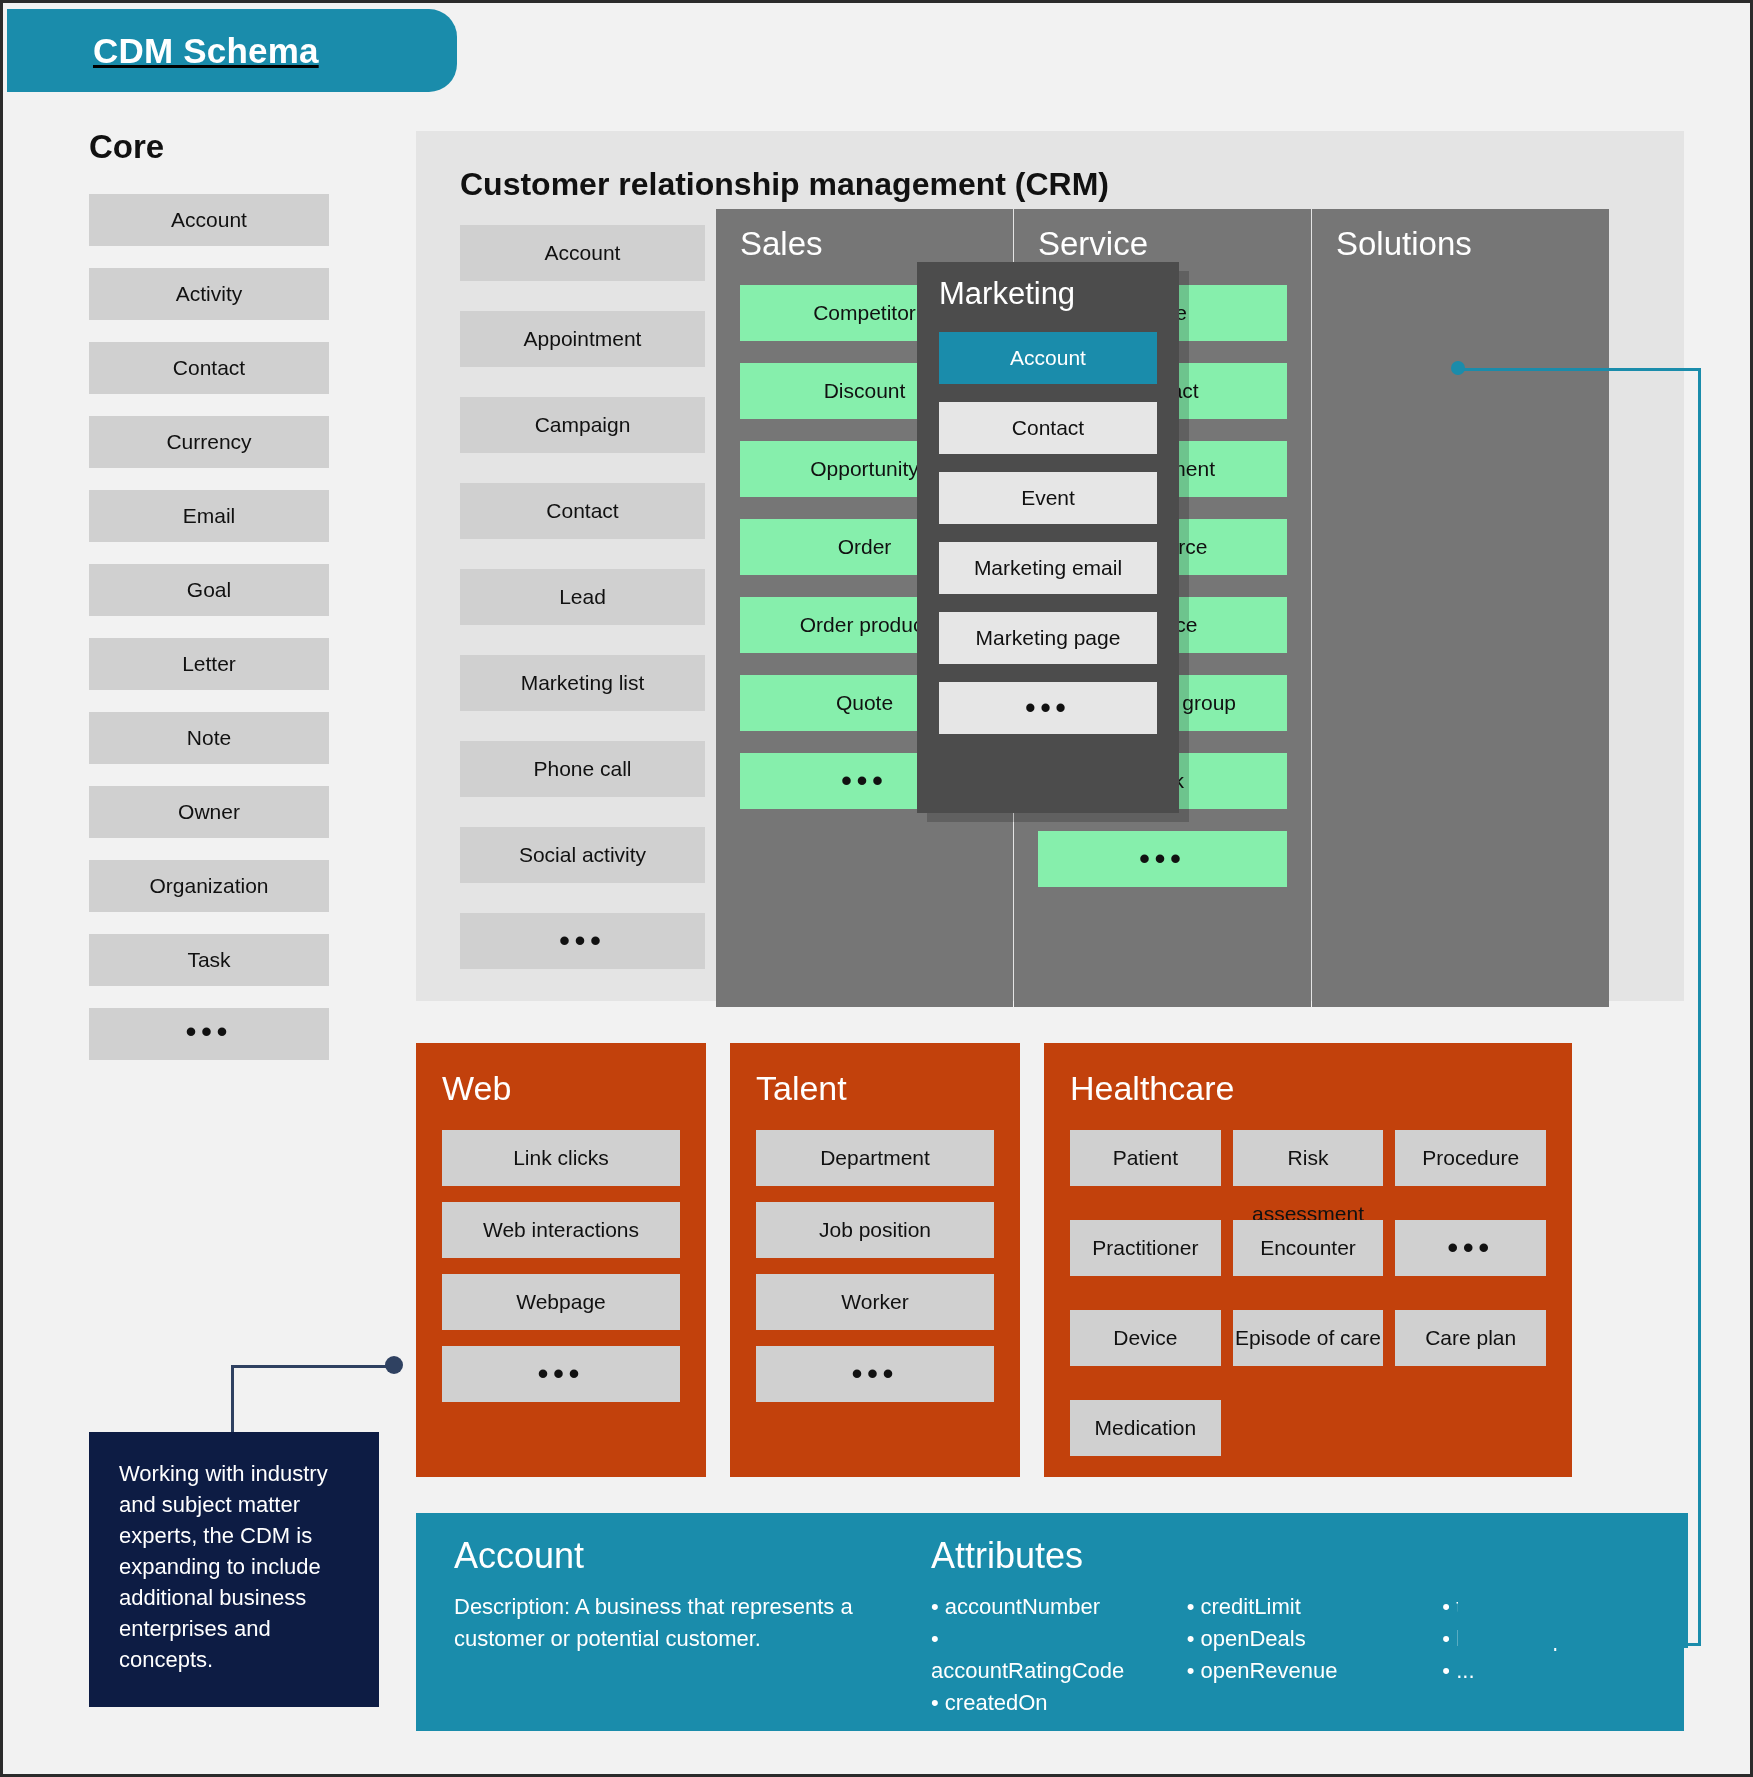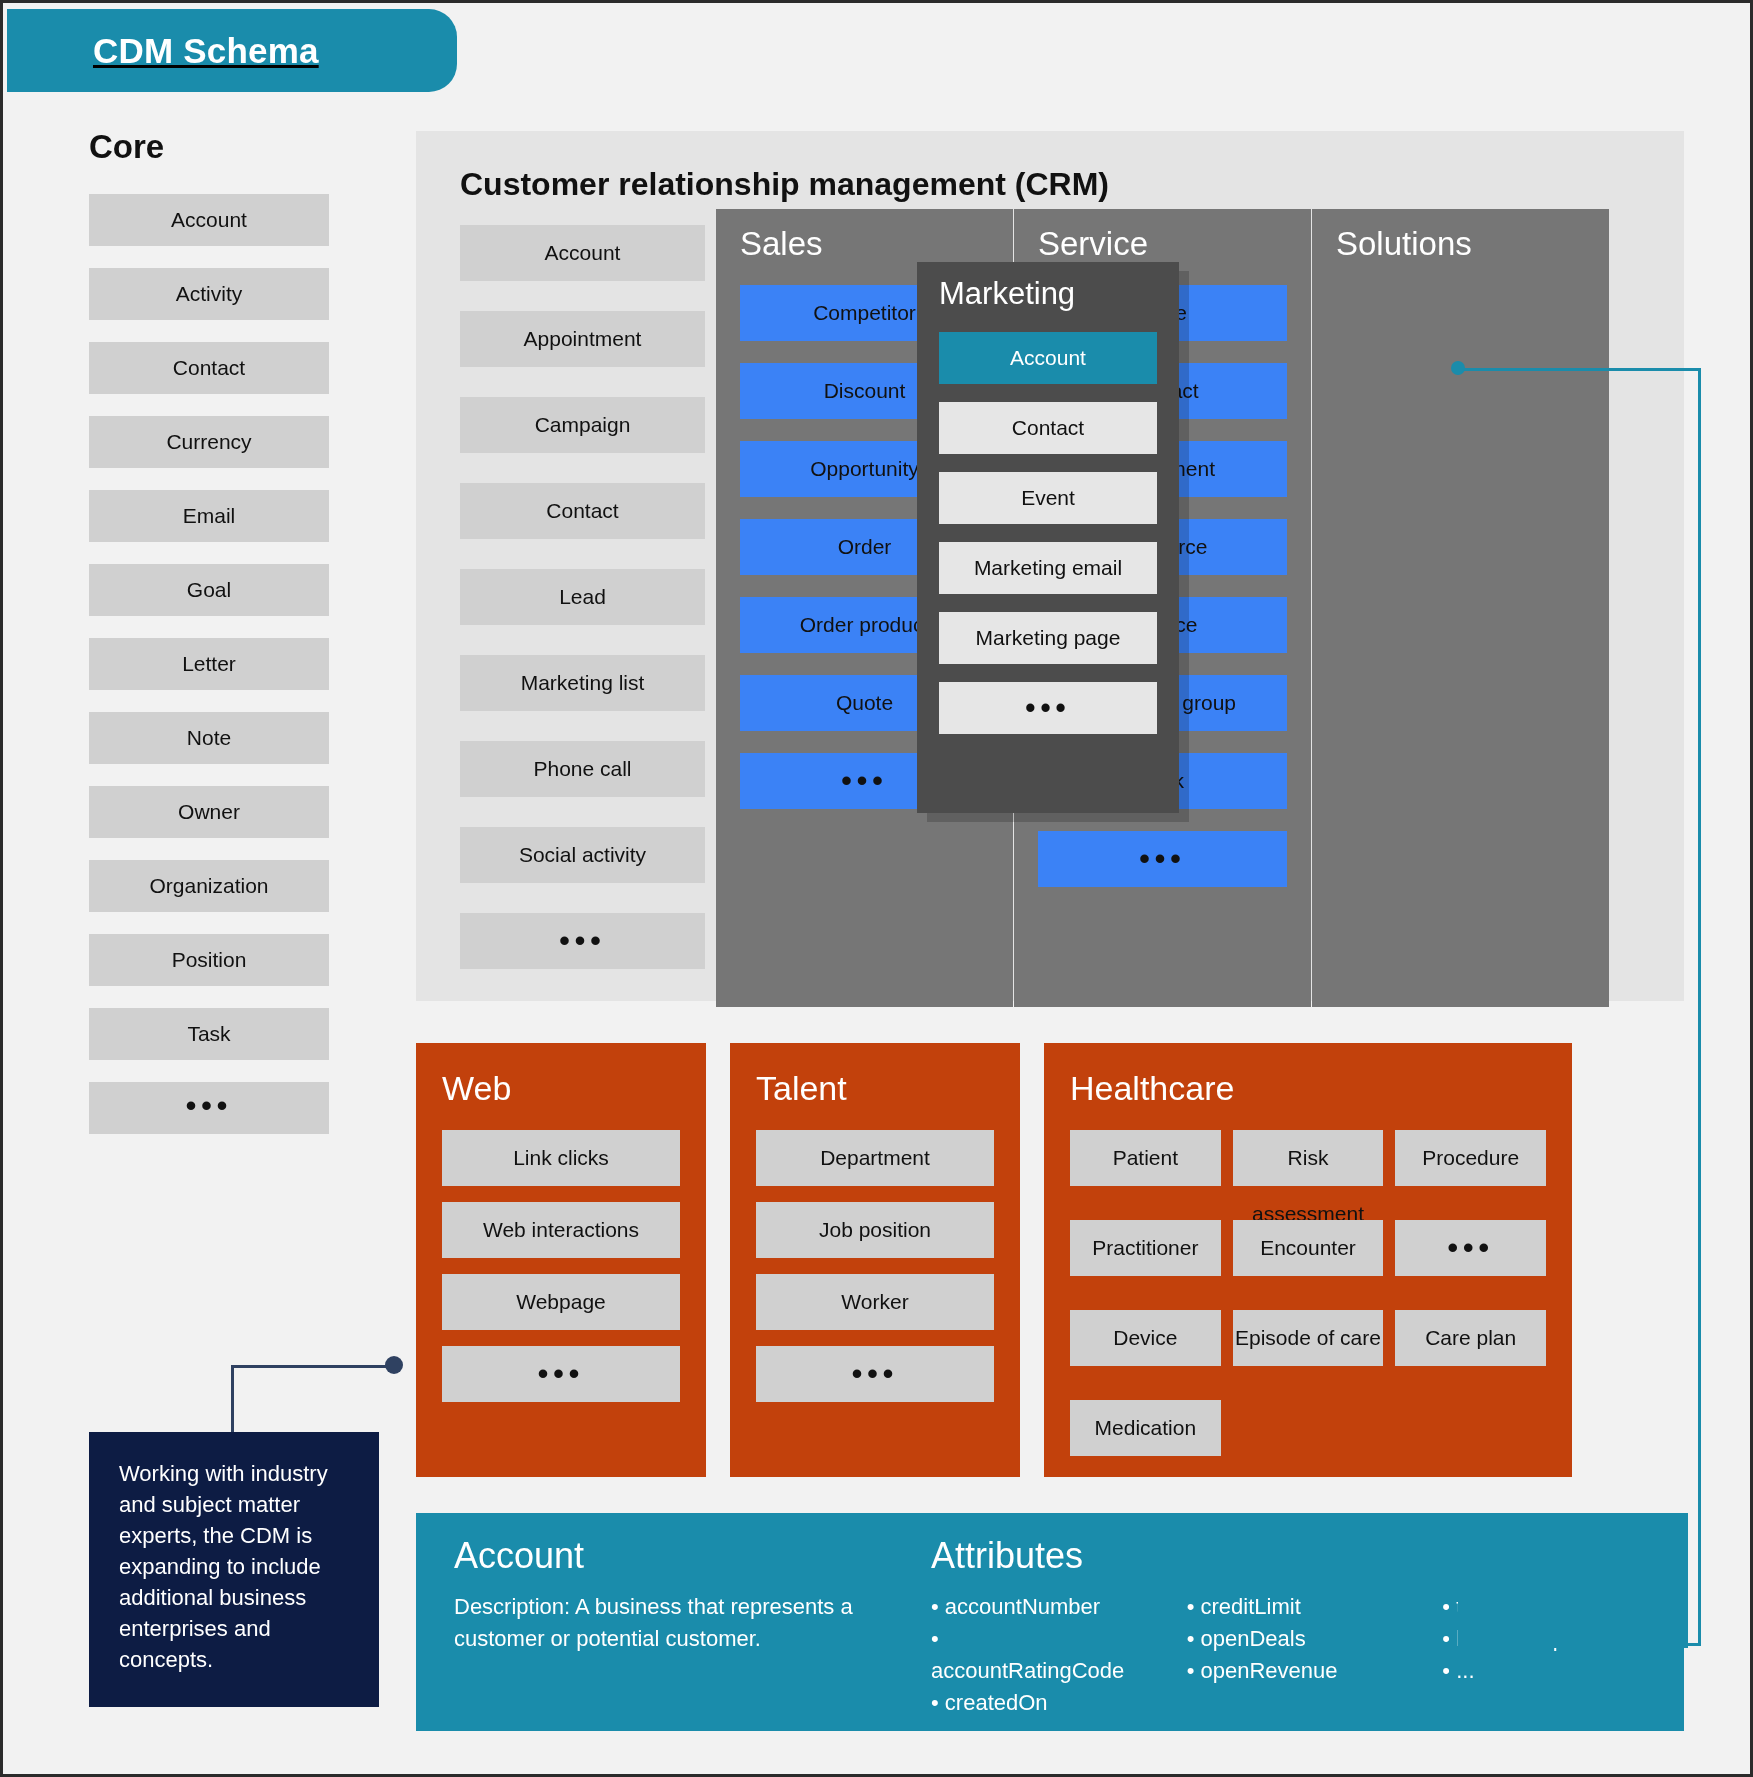--- a/index.html
+++ b/index.html
@@ -69,21 +69,21 @@
     box-sizing:border-box;padding:0 24px;
   }
   .grey-panel.p-sales{left:300px;}
   .grey-panel.p-service{left:598px;}
   .grey-panel.p-solutions{left:896px;}
   .grey-panel .ph{
     color:#ffffff;font-size:33px;font-weight:normal;
     padding-top:16px;padding-bottom:22px;
   }
   .grey-panel .chip{
-    background:#3b82f6;height:56px;line-height:56px;margin-bottom:22px;font-size:21px;
+    background:#86efac;height:56px;line-height:56px;margin-bottom:22px;font-size:21px;
   }
   .grey-panel .chip.dots{font-size:30px;letter-spacing:5px;}
 
   
   .mkt-shadow{
     position:absolute;left:924px;top:268px;
     width:262px;height:551px;
     background:rgba(0,0,0,.18);
   }
   .mkt{
@@ -199,21 +199,20 @@
       <div class="chip">Account</div>
       <div class="chip">Activity</div>
       <div class="chip">Contact</div>
       <div class="chip">Currency</div>
       <div class="chip">Email</div>
       <div class="chip">Goal</div>
       <div class="chip">Letter</div>
       <div class="chip">Note</div>
       <div class="chip">Owner</div>
       <div class="chip">Organization</div>
-      <div class="chip">Position</div>
       <div class="chip">Task</div>
       <div class="chip dots">•••</div>
     </div>
 
   <div class="crm">
     <div class="crm-title">Customer relationship management (CRM)</div>
     <div class="crm-plain" id="crm-plain">
         <div class="chip">Account</div>
         <div class="chip">Appointment</div>
         <div class="chip">Campaign</div>

